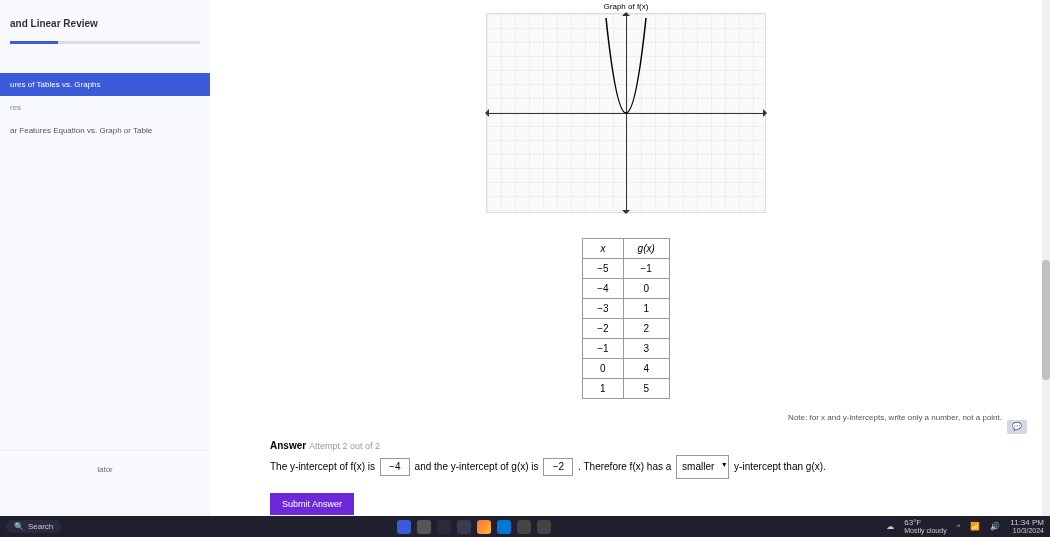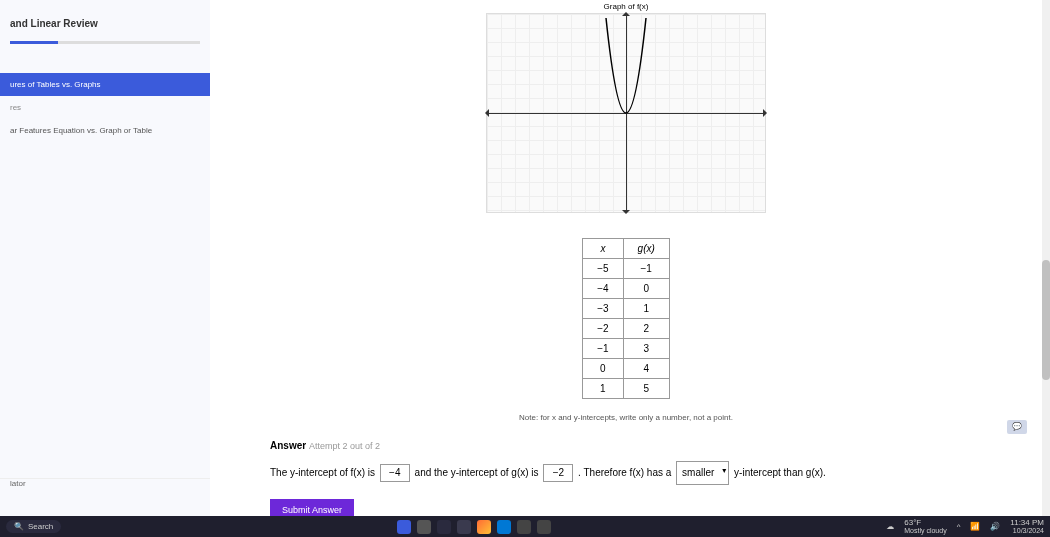--- a/index.html
+++ b/index.html
@@ -6,40 +6,40 @@
 body{background:#1a1a2e;width:1050px;height:537px;overflow:hidden;position:relative}
 .app{background:#fff;width:1042px;height:516px;display:flex;position:relative}
 .sidebar{width:210px;background:#f8f9fd;padding:10px 0;font-size:9px}
 .assignment-title{padding:8px 10px;font-weight:bold;font-size:10px;color:#333}
 .due{padding:0 10px 10px;font-size:8px;color:#666}
 .progress-bar{height:3px;background:#ddd;margin:4px 10px}
 .progress-fill{height:100%;width:25%;background:#3b5bdb}
 .nav-item{padding:7px 10px;font-size:8px;color:#555;cursor:pointer}
 .nav-item.active{background:#3b5bdb;color:#fff}
 .nav-item.section{color:#888}
-.sidebar-footer{position:absolute;bottom:28px;left:0;width:210px;display:flex;justify-content:flex-start;padding:0 10px;font-size:8px;color:#666;border-top:1px solid #eee}
+.sidebar-footer{position:absolute;bottom:28px;left:0;width:210px;display:flex;justify-content:center;padding:14px 10px;font-size:8px;color:#666;border-top:1px solid #eee}
 .logout{color:#3b5bdb;cursor:pointer}
 .main{flex:1;padding:0 40px 20px;overflow:auto;position:relative}
 .graph-title{text-align:center;font-size:8px;padding:2px}
 .graph-box{width:280px;height:200px;margin:0 auto;position:relative;background:#fafafa;border:1px solid #ddd}
 .graph-box::before{content:"";position:absolute;inset:0;background-image:linear-gradient(#eee 1px,transparent 1px),linear-gradient(90deg,#eee 1px,transparent 1px);background-size:14px 14px}
 .axis-x{position:absolute;left:0;right:0;top:50%;border-top:1.5px solid #333}
 .axis-y{position:absolute;top:0;bottom:0;left:50%;border-left:1.5px solid #333}
 .arrow{position:absolute;width:0;height:0;border:4px solid transparent}
 .arrow.right{right:-6px;top:calc(50% - 4px);border-left-color:#333}
 .arrow.left{left:-6px;top:calc(50% - 4px);border-right-color:#333}
 .arrow.up{top:-6px;left:calc(50% - 4px);border-bottom-color:#333}
 .arrow.down{bottom:-6px;left:calc(50% - 4px);border-top-color:#333}
 .parabola{position:absolute;left:calc(50% - 22px);top:2px;width:44px;height:98px}
 table.gtable{margin:25px auto 14px;border-collapse:collapse;font-size:10px}
 .gtable th,.gtable td{border:1px solid #999;padding:4px 14px;text-align:center;font-weight:normal}
 .gtable th{font-style:italic}
-.note{text-align:center;font-size:8px;color:#555;margin-bottom:18px}
+.note{text-align:right;font-size:8px;color:#555;margin-bottom:18px}
 .answer-section{margin:0 20px}
-.answer-label{font-size:10px;margin-bottom:10px}
+.answer-label{font-size:10px;margin-bottom:4px}
 .answer-label .light{color:#999;font-size:9px}
 .sentence{font-size:10px;line-height:2;margin-bottom:14px}
 .inline-input{display:inline-block;width:30px;height:18px;border:1px solid #999;text-align:center;font-size:10px;line-height:16px;margin:0 2px;vertical-align:middle}
 .inline-select{display:inline-block;border:1px solid #999;padding:1px 14px 1px 5px;font-size:10px;position:relative;margin:0 2px;vertical-align:middle}
 .inline-select::after{content:"▾";position:absolute;right:2px;font-size:8px}
 .submit-btn{background:#6d28d9;color:#fff;border:none;padding:6px 12px;font-size:9px;cursor:pointer}
 .feedback-icon{position:absolute;right:15px;top:420px;width:20px;height:14px;background:#d0d7e8;border-radius:2px;font-size:8px;text-align:center;line-height:14px;color:#555}
 .scrollbar{position:absolute;right:0;top:0;bottom:21px;width:8px;background:#f0f0f0}
 .scrollbar-thumb{position:absolute;width:8px;background:#c0c0c0;border-radius:4px;top:260px;height:120px}
 .taskbar{position:absolute;bottom:0;left:0;right:0;height:21px;background:#1f1f2e;display:flex;align-items:center;color:#ccc;font-size:8px;padding:0 6px}

